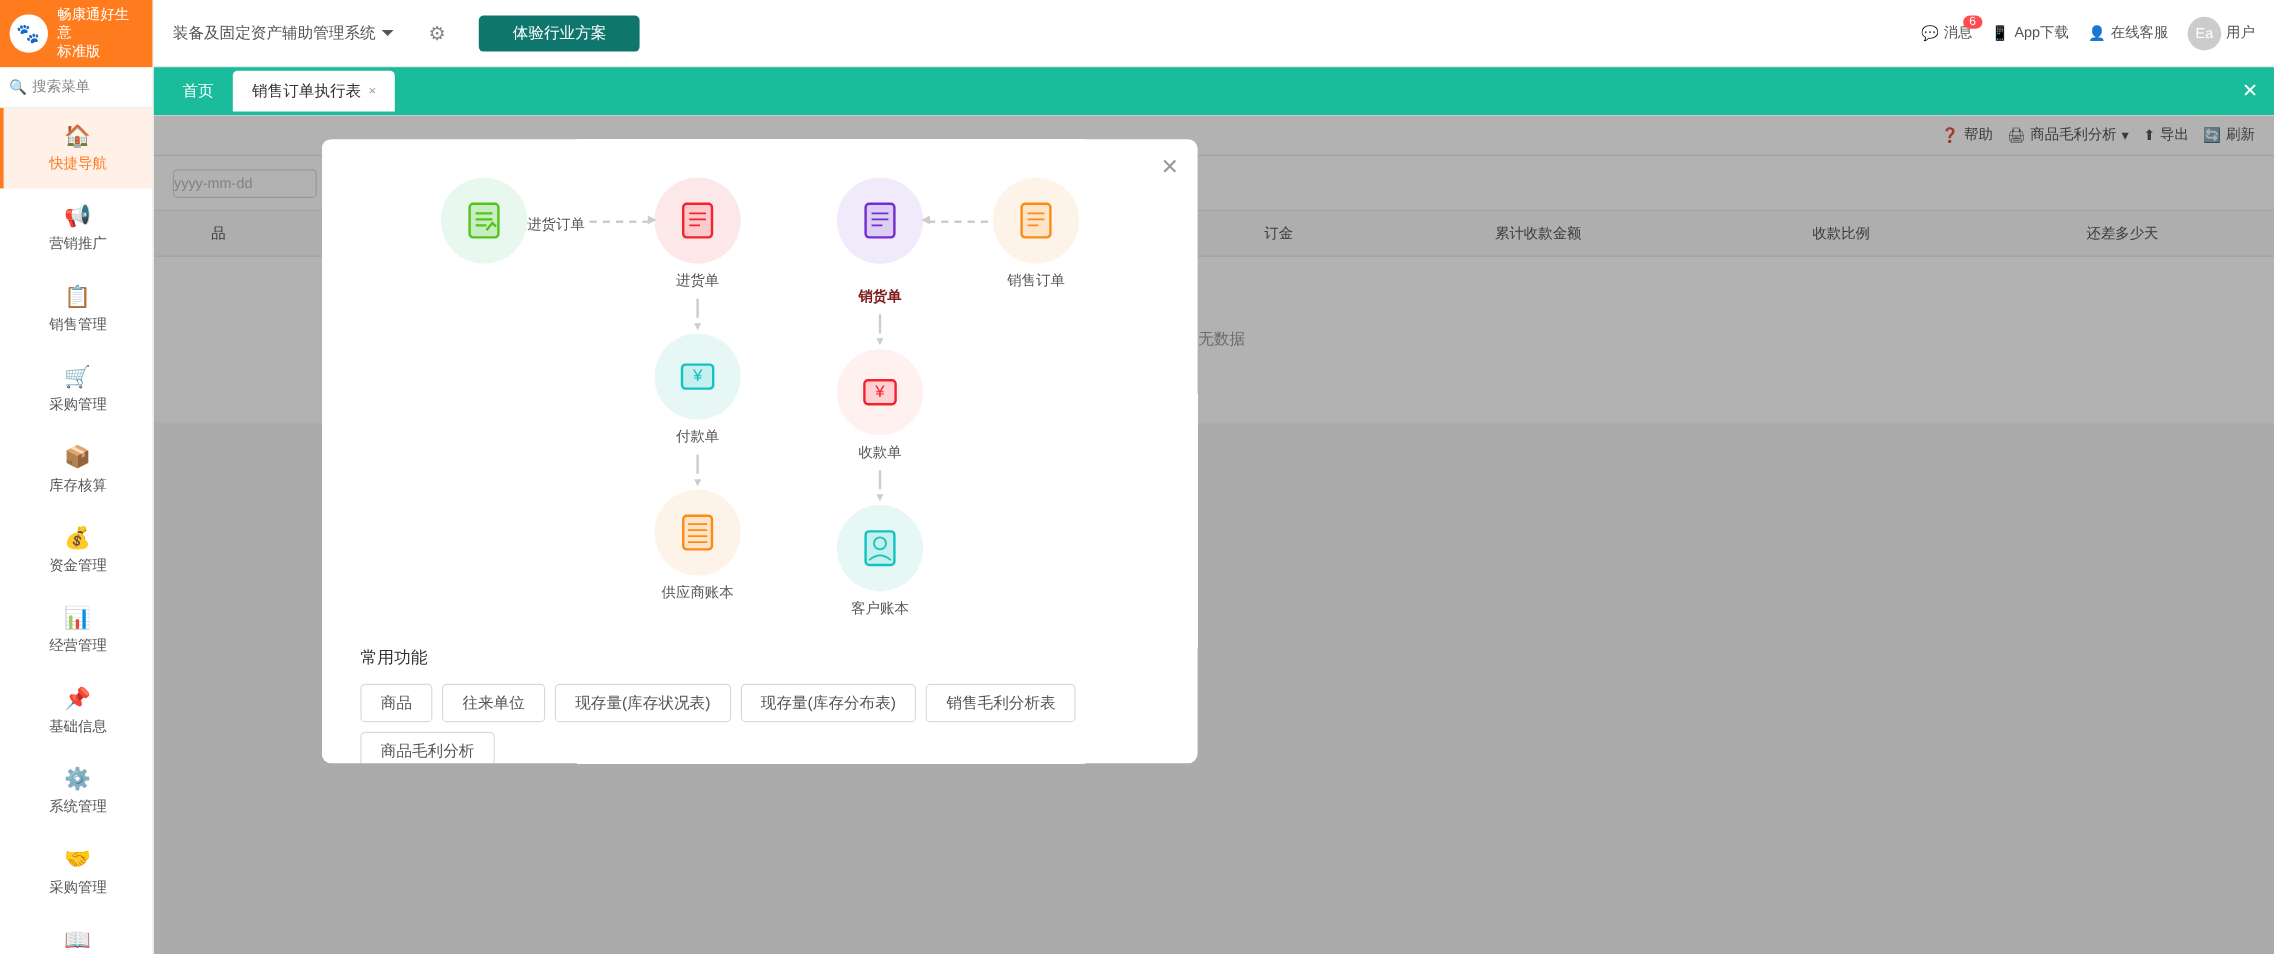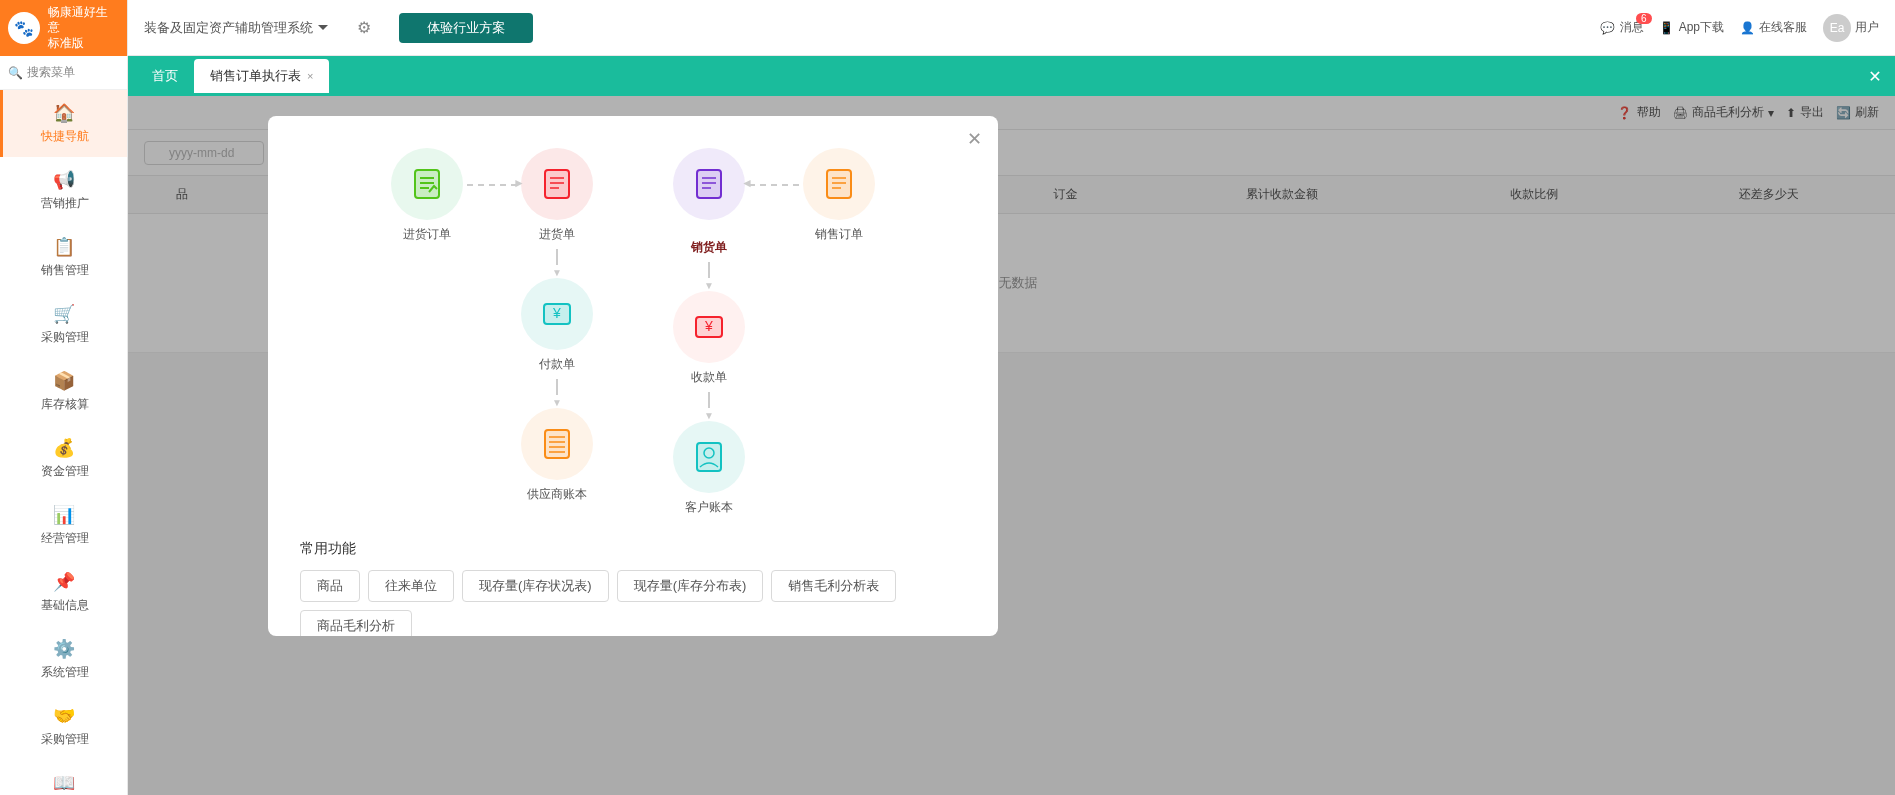--- a/index.html
+++ b/index.html
@@ -49,21 +49,21 @@
     .page-toolbar { background: #fff; padding: 8px 16px; display: flex; align-items: center; justify-content: flex-end; gap: 12px; border-bottom: 1px solid #e8e8e8; }
     .toolbar-btn { display: flex; align-items: center; gap: 4px; color: #555; cursor: pointer; font-size: 12px; }
     .toolbar-btn-primary { background: #ff7c1e; color: #fff; border: none; padding: 5px 16px; border-radius: 4px; cursor: pointer; font-size: 13px; }
     .toolbar-btn-set { background: #fff; color: #555; border: 1px solid #d9d9d9; padding: 5px 12px; border-radius: 4px; cursor: pointer; font-size: 12px; }
 
     
     .filter-bar { background: #fff; padding: 8px 16px; display: flex; align-items: center; gap: 12px; flex-wrap: wrap; border-bottom: 1px solid #e8e8e8; }
     .filter-input { border: 1px solid #d9d9d9; border-radius: 4px; padding: 4px 8px; font-size: 12px; color: #333; outline: none; }
     .filter-input::placeholder { color: #bbb; }
     .filter-date { display: flex; align-items: center; gap: 4px; }
-    .filter-date input { border: 1px solid #d9d9d9; border-radius: 4px; padding: 4px 24px; font-size: 12px; width: 120px; color: #bbb; }
+    .filter-date input { border: 1px solid #d9d9d9; border-radius: 4px; padding: 4px 0; font-size: 12px; width: 120px; color: #bbb; }
     .filter-select { border: 1px solid #d9d9d9; border-radius: 4px; padding: 4px 8px; font-size: 12px; min-width: 100px; }
     .more-conditions { color: #1abc9c; font-size: 12px; cursor: pointer; }
 
     
     .table-wrapper { background: #fff; margin: 0; overflow: auto; }
     table { width: 100%; border-collapse: collapse; font-size: 12px; }
     th { background: #fafafa; padding: 10px 12px; text-align: center; color: #555; font-weight: 500; border-bottom: 1px solid #e8e8e8; white-space: nowrap; }
     td { padding: 10px 12px; text-align: center; color: #333; border-bottom: 1px solid #f0f0f0; }
     .no-data { text-align: center; padding: 60px; color: #999; font-size: 13px; }
 
@@ -251,21 +251,21 @@
           </tbody>
         </table>
       </div>
 
       <div class="modal-overlay">
         <div class="quick-nav-modal">
           <div class="modal-close">✕</div>
 
           <div style="display: flex; justify-content: center; margin-bottom: 24px; gap: 0; align-items: flex-start;">
 
-            <div style="display: flex; flex-direction: column; align-items: center;">
+            <div style="display: flex; flex-direction: row; align-items: center;">
               <div class="flow-circle green" style="width:72px;height:72px;border-radius:50%;background:#e8f8ee;display:flex;align-items:center;justify-content:center;font-size:28px;">
                 <svg width="36" height="36" viewBox="0 0 36 36">
                     <rect x="6" y="4" width="24" height="28" rx="3" fill="#52c41a" opacity="0.2"></rect>
                     <rect x="6" y="4" width="24" height="28" rx="3" stroke="#52c41a" stroke-width="2" fill="none"></rect>
                     <line x1="11" y1="12" x2="25" y2="12" stroke="#52c41a" stroke-width="2"></line>
                     <line x1="11" y1="17" x2="25" y2="17" stroke="#52c41a" stroke-width="2"></line>
                     <line x1="11" y1="22" x2="20" y2="22" stroke="#52c41a" stroke-width="2"></line>
                     <polyline points="20,26 25,20 28,23" fill="none" stroke="#52c41a" stroke-width="2"></polyline>
                   </svg>
               </div>

